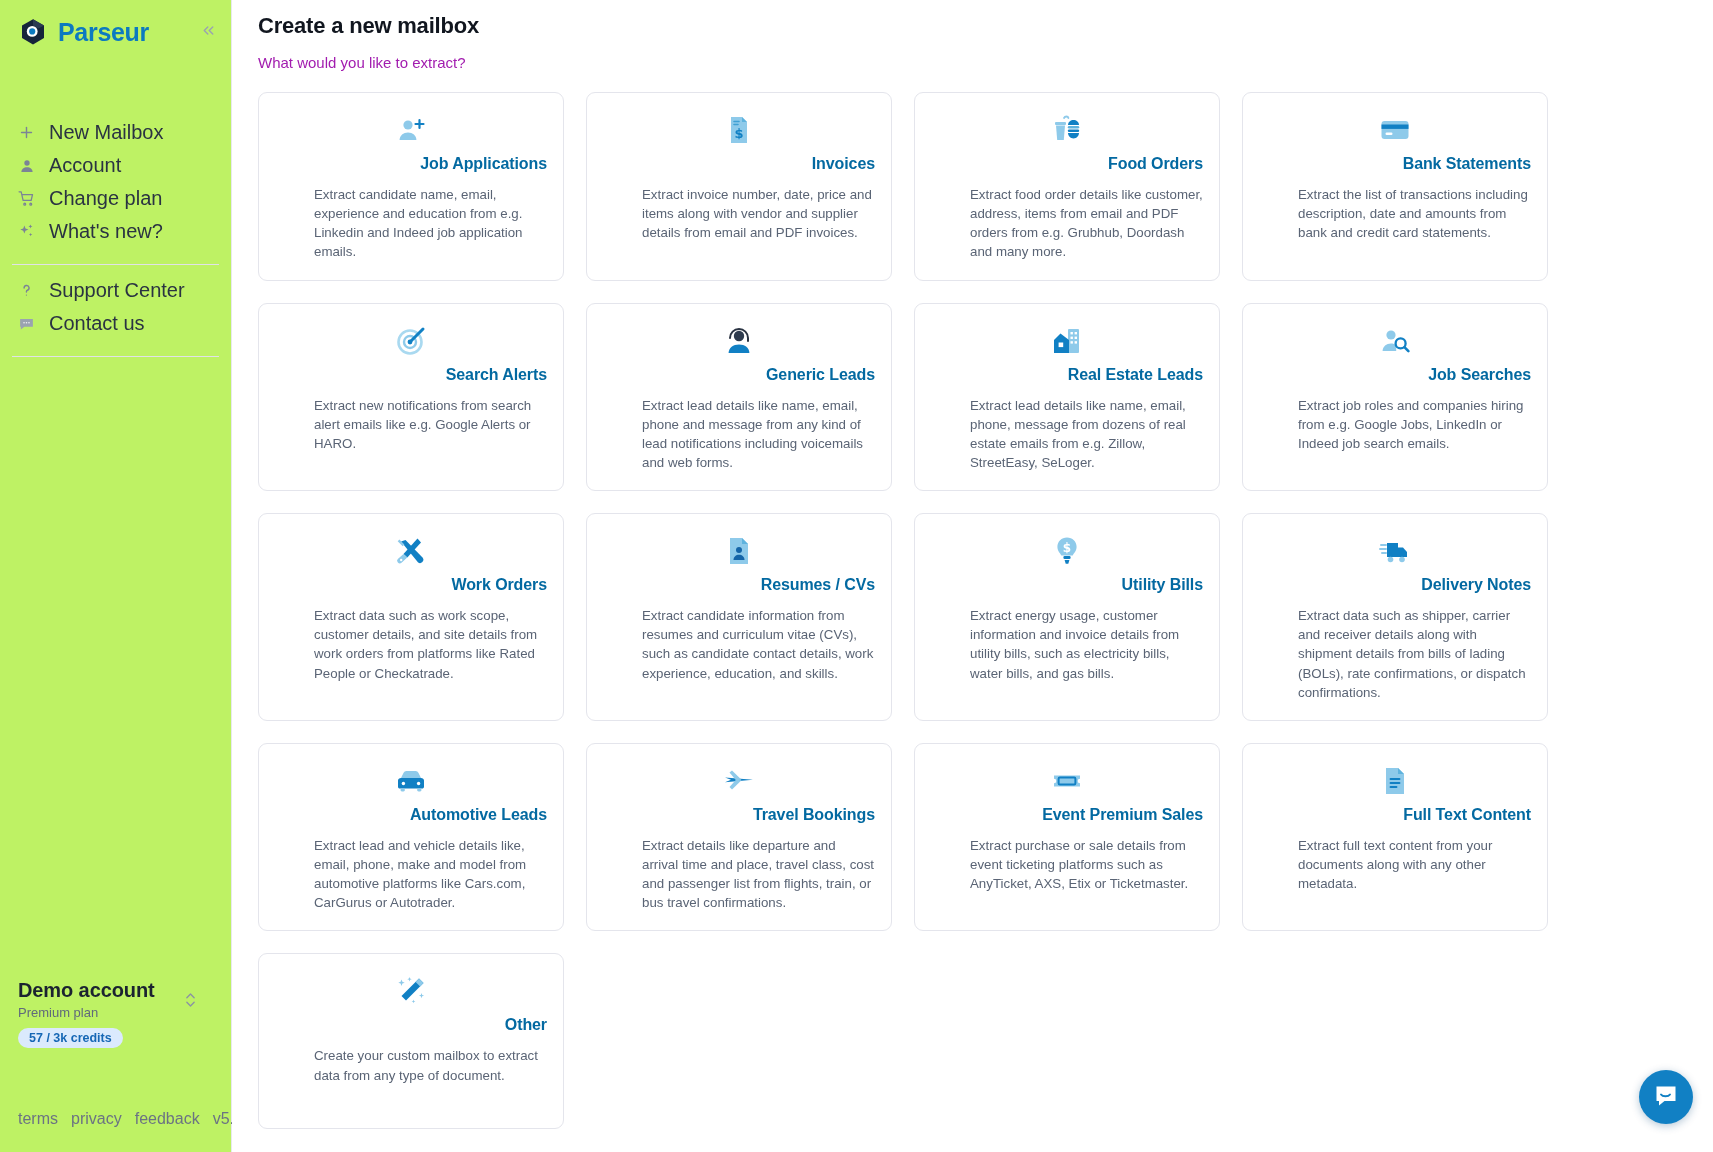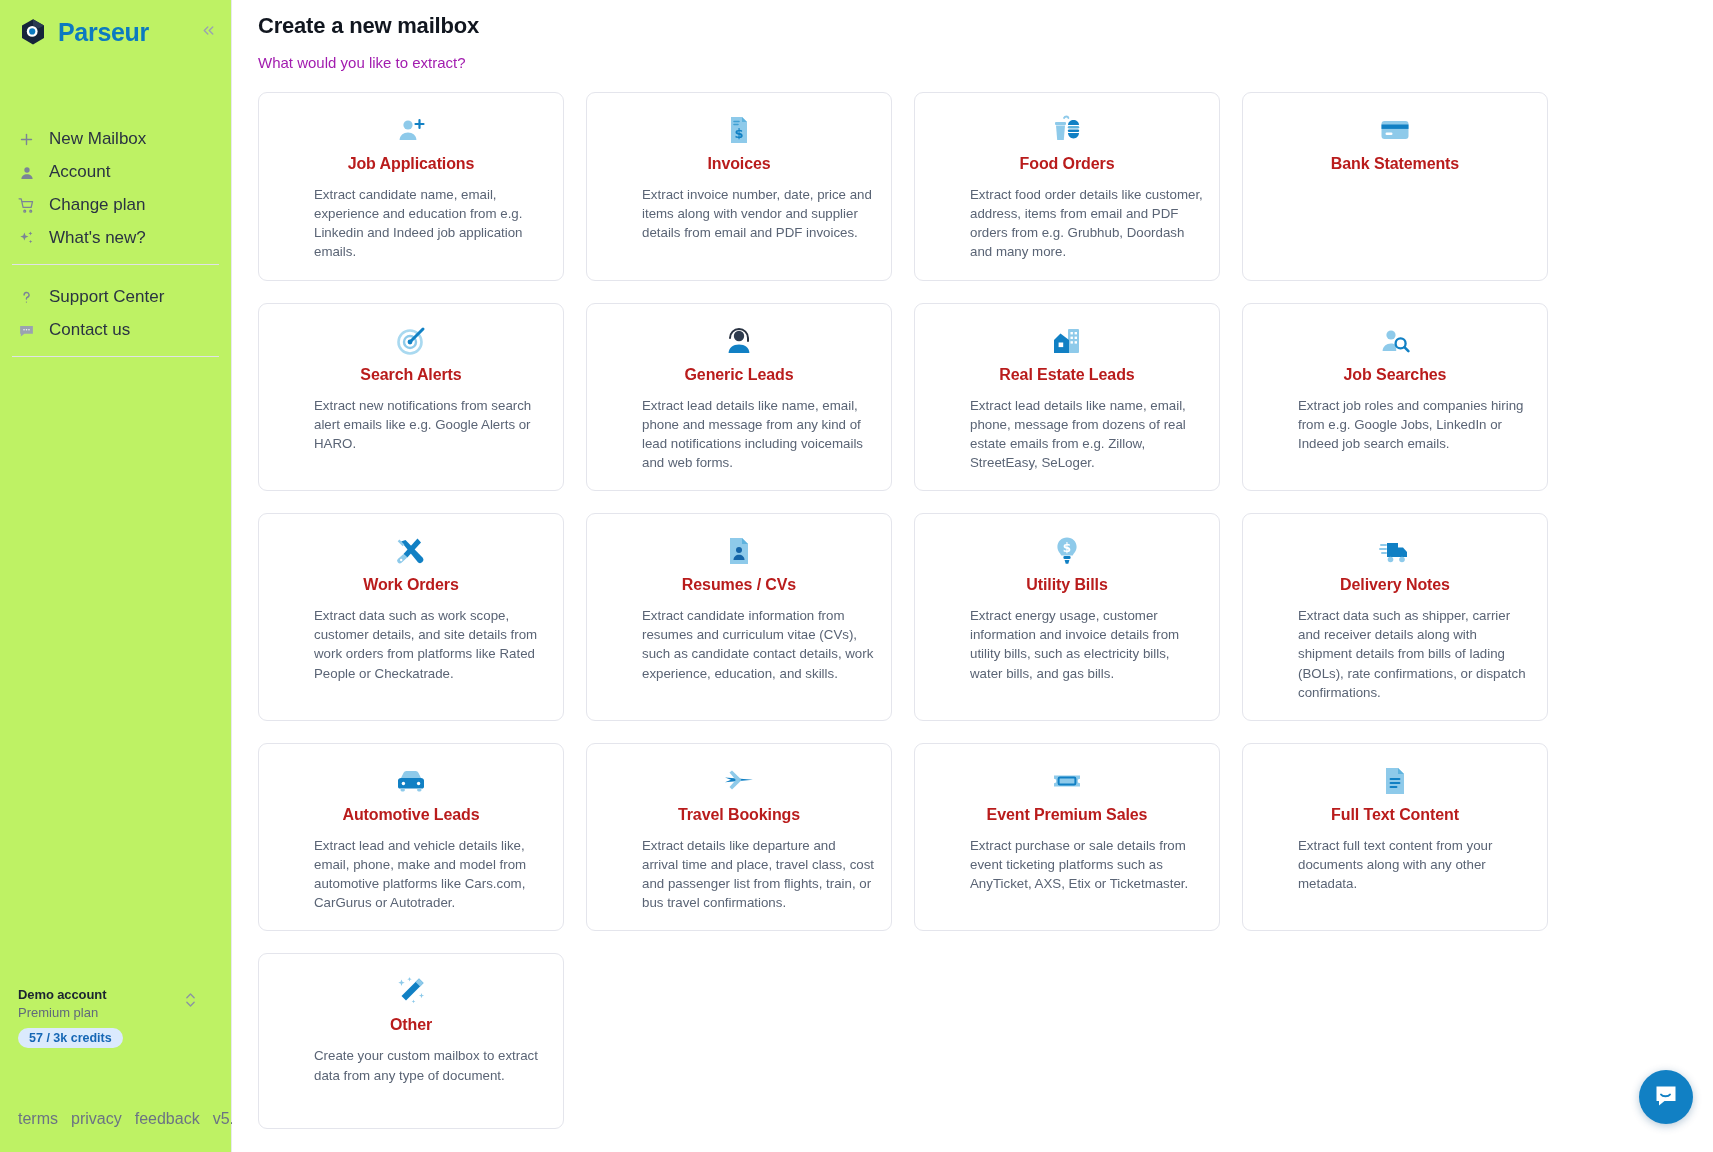--- a/index.html
+++ b/index.html
@@ -30,32 +30,32 @@
   }
   .collapse-btn {
     position: absolute; top: 17px; right: 10px;
     width: 26px; height: 26px; display:flex; align-items:center; justify-content:center;
     color: #9aa3b0; font-size: 17px; cursor: pointer; background: none; border: none;
     line-height: 1;
   }
   .nav { padding-top: 12px; }
   .nav-group { padding: 0 0 8px 0; }
   .nav-item {
-    display: flex; align-items: flex-end; gap: 13px;
+    display: flex; align-items: center; gap: 13px;
     height: 33px; padding-left: 17px; cursor: pointer;
-    color: #2a3342; font-size: 17px;
+    color: #2a3342; font-size: 20px;
   }
   .nav-ico { width: 19px; height: 19px; display:flex; align-items:center; justify-content:center; color:#7b8496; flex:0 0 19px;}
   .nav-ico svg { display:block; }
   .nav-sep { height:1px; background:#e0e2e8; margin: 8px 12px 9px 12px; }
 
   .sb-spacer { flex: 1 1 auto; }
 
   .account-box { padding: 0 18px 8px 18px; position: relative; }
-  .acct-name { font-size: 13px; font-weight: bold; color: #1b2330; letter-spacing:-0.1px;margin-top:44px;}
+  .acct-name { font-size: 20px; font-weight: bold; color: #1b2330; letter-spacing:-0.1px;margin-top:44px;}
   .acct-plan { font-size: 13px; color: #606a7b; margin-top: 3px; }
   .acct-chev {
     position:absolute; right: 34px; bottom: 46px;
     width: 14px; height: 20px; color: #8b94a3;
     display:flex; align-items:center; justify-content:center; cursor:pointer;
   }
   .credits {
     display:inline-block; margin-top: 8px;
     background: #dbeafd; color: #1667b5;
     font-size: 12.5px; font-weight: bold;
@@ -93,22 +93,22 @@
     min-height: 176px;
     cursor: pointer;
     transition: box-shadow .12s, border-color .12s;
   }
   .card-ico {
     height: 34px; display:flex; align-items:center; justify-content:center;
     margin-bottom: 8px;
   }
   .card-ico svg { display:block; }
   .card-title {
-    text-align: center; font-size: 16px; font-weight: bold;
-    color: #b91c1c; margin-bottom: 12px; letter-spacing: -0.1px;
+    text-align: right; font-size: 16px; font-weight: bold;
+    color: #0369a1; margin-bottom: 12px; letter-spacing: -0.1px;
   }
   .card-desc {
     font-size: 13.3px; line-height: 1.44; color: #5a6475; margin-left: 39px;
   }
 
   
   .chat-fab {
     position: absolute; right: 20px; bottom: 20px;
     width: 54px; height: 54px; border-radius: 50%;
     background: #1180c4; border: none; cursor: pointer;
@@ -287,20 +287,21 @@
 
       <div class="card">
         <div class="card-ico">
           <svg width="32" height="32" viewBox="0 0 32 32">
               <rect x="2.5" y="7" width="27" height="18" rx="3" fill="#8ecaea"></rect>
               <rect x="2.5" y="10.5" width="27" height="4.4" fill="#1180c4"></rect>
               <rect x="6.5" y="18.5" width="7" height="2.4" rx="1.2" fill="#ffffff"></rect>
             </svg>
         </div>
         <div class="card-title">Bank Statements</div>
+        <div class="card-desc">Extract the list of transactions including description, date and amounts from bank and credit card statements.</div>
       </div>
 
       <div class="card">
         <div class="card-ico">
           <svg width="32" height="32" viewBox="0 0 32 32" fill="none">
               <circle cx="15" cy="17" r="11.5" stroke="#a9d9f0" stroke-width="2.6"></circle>
               <circle cx="15" cy="17" r="6" stroke="#8ecaea" stroke-width="2.4"></circle>
               <circle cx="15" cy="17" r="2.4" fill="#1180c4"></circle>
               <path d="M15 17L28 4" stroke="#1180c4" stroke-width="3" stroke-linecap="round"></path>
             </svg>

